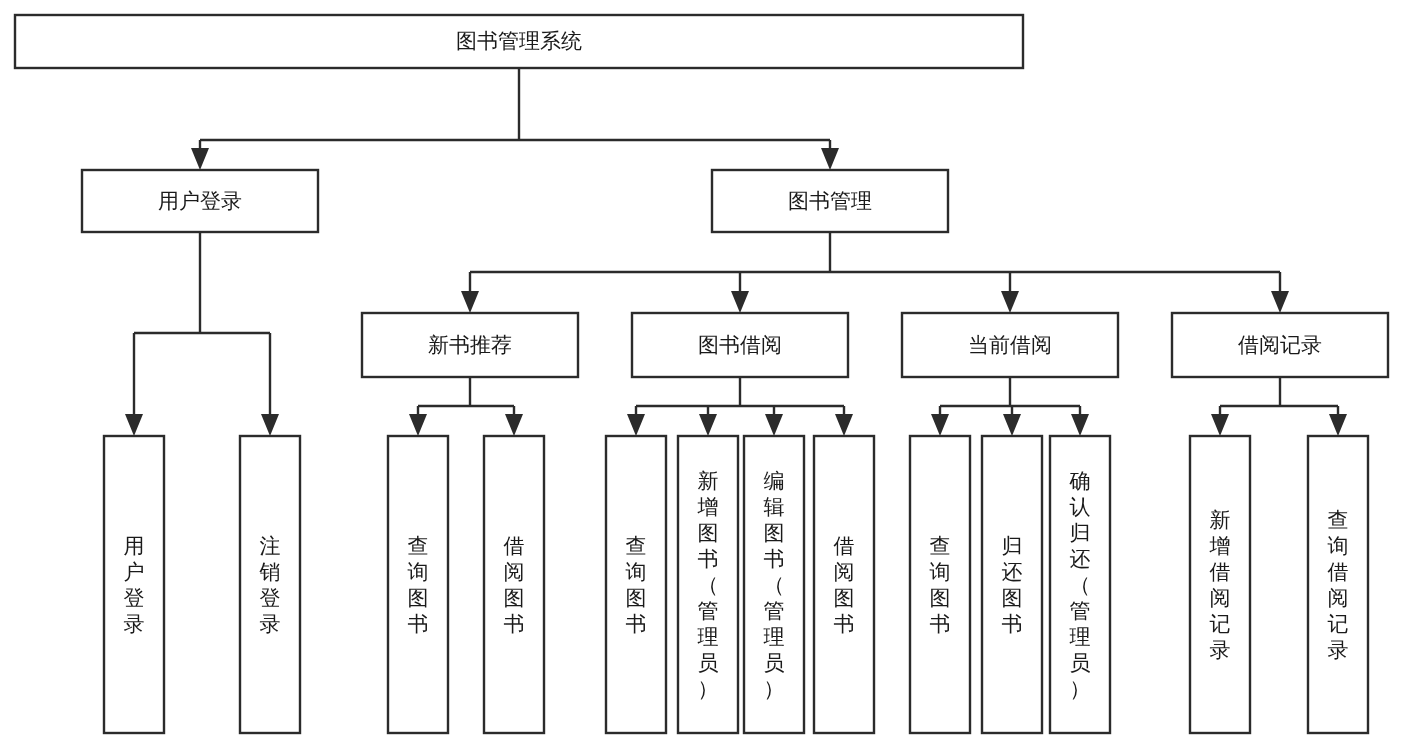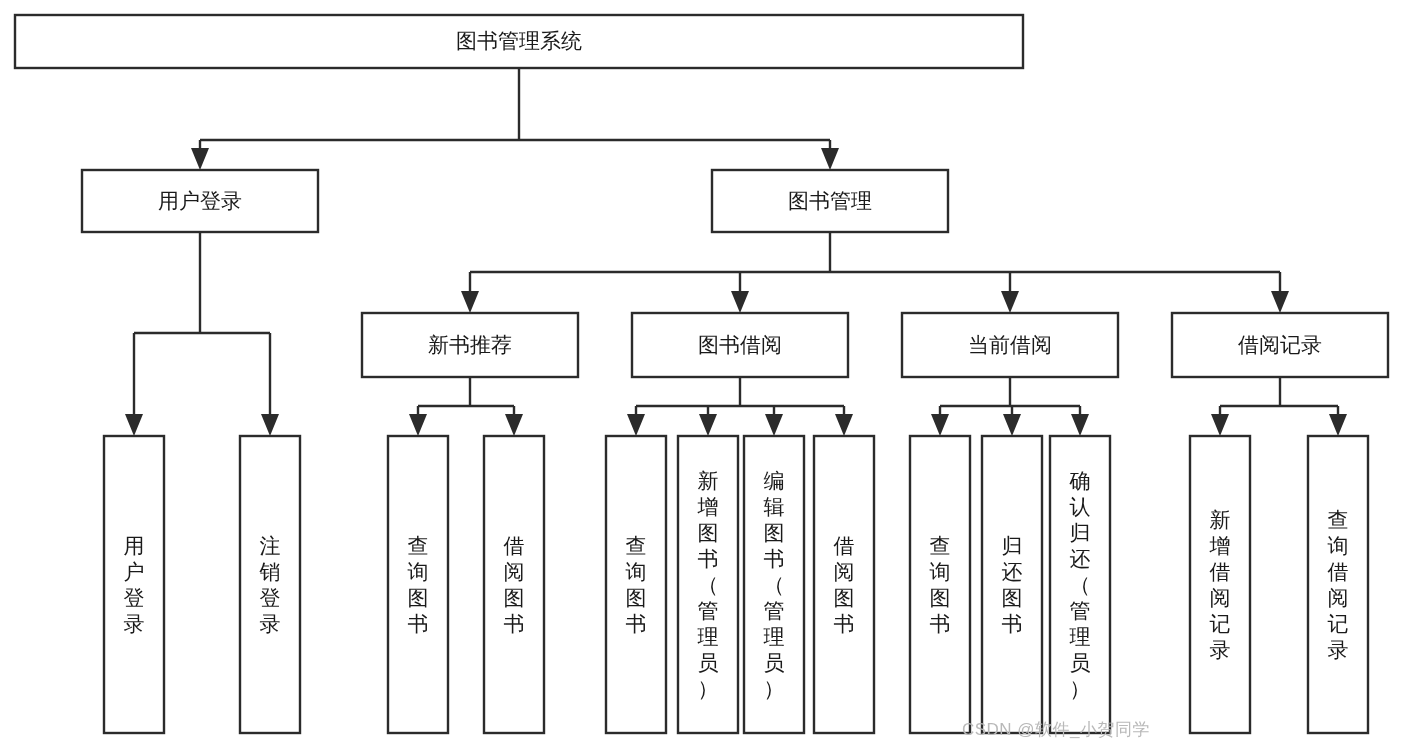--- a/index.html
+++ b/index.html
@@ -203,15 +203,14 @@
           <rect x="1190" y="436" width="60" height="297" class="node-box"></rect>
           <text x="1220" y="526.5" class="leaf-label-v"><tspan x="1220" dy="0">新</tspan><tspan x="1220" dy="26">增</tspan><tspan x="1220" dy="26">借</tspan><tspan x="1220" dy="26">阅</tspan><tspan x="1220" dy="26">记</tspan><tspan x="1220" dy="26">录</tspan></text>
         </g>
         <g>
           <rect x="1308" y="436" width="60" height="297" class="node-box"></rect>
           <text x="1338" y="526.5" class="leaf-label-v"><tspan x="1338" dy="0">查</tspan><tspan x="1338" dy="26">询</tspan><tspan x="1338" dy="26">借</tspan><tspan x="1338" dy="26">阅</tspan><tspan x="1338" dy="26">记</tspan><tspan x="1338" dy="26">录</tspan></text>
         </g>
       </g>
   </svg>
 
-  <div class="watermark">CSDN @软件_小贺同学</div>
 
 </div>
 
 </body></html>

